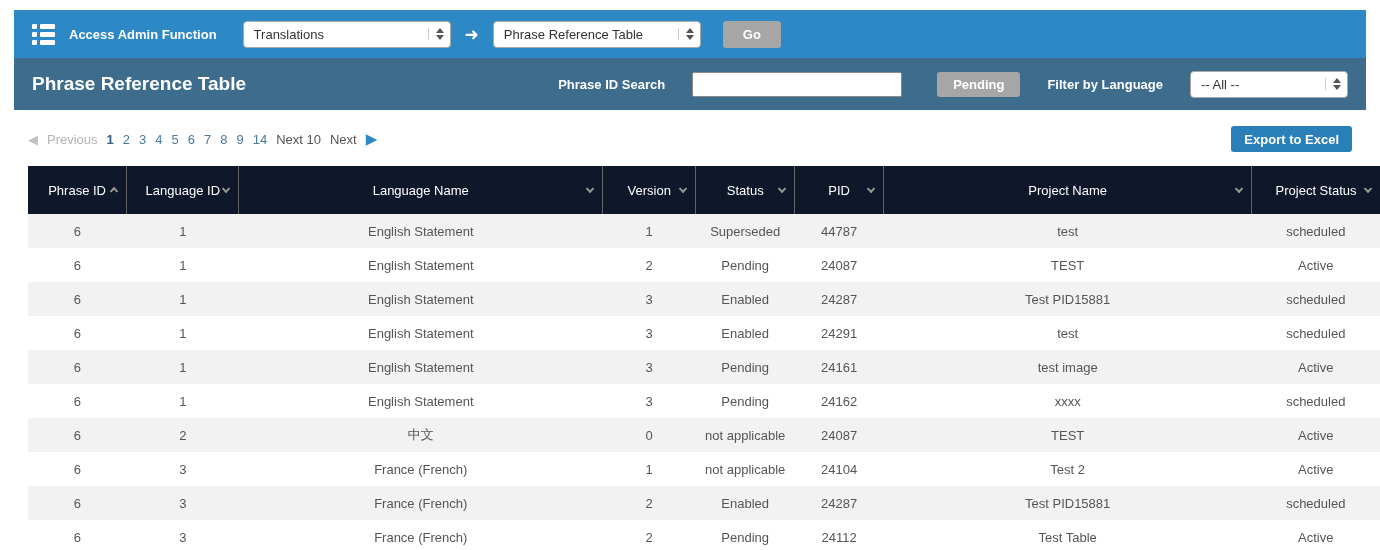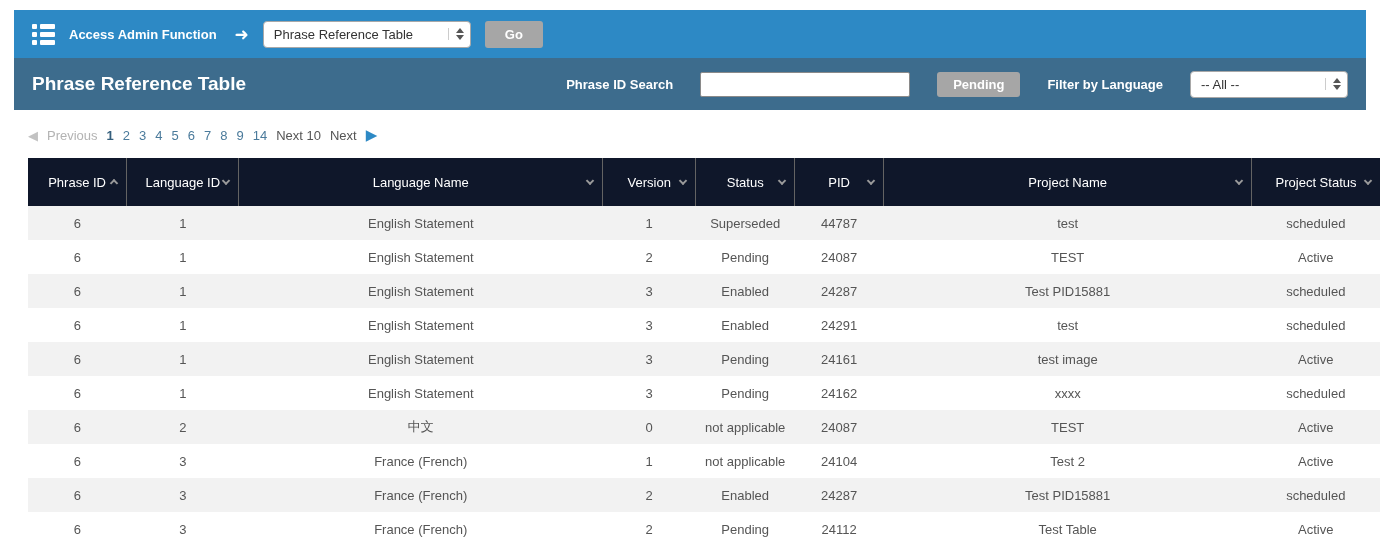--- a/index.html
+++ b/index.html
@@ -7,36 +7,36 @@
     font-family:"Liberation Sans","DejaVu Sans",sans-serif; }
   .page { padding:10px 14px 0 14px; }
 
   
   .topbar { background:#2d89c5; height:48px; display:flex; align-items:center;
     padding:0 18px; gap:14px; }
   .menu-icon { display:flex; flex-direction:column; gap:3px; cursor:pointer; }
   .menu-icon .m-row { display:flex; gap:3px; align-items:center; }
   .menu-icon .m-dot { width:5px; height:5px; background:#fff; border-radius:1px; }
   .menu-icon .m-bar { width:15px; height:5px; background:#fff; border-radius:1px; }
-  .topbar-label { color:#fff; font-weight:bold; font-size:13px; margin-right:4px; }
+  .topbar-label { color:#fff; font-weight:bold; font-size:13px; margin-right:12px; }
   .fake-select { display:flex; align-items:center; background:#fff;
     border:1px solid #a8a8a8; border-radius:4px; height:27px; padding:0 6px 0 10px;
     font-size:13px; color:#333; cursor:pointer; }
   .fake-select .sel-text { flex:1; white-space:nowrap; overflow:hidden; }
   .stepper { display:flex; flex-direction:column; gap:2px; margin-left:10px;
     padding-left:7px; border-left:1px solid #ccc; }
   .tri-up { width:0; height:0; border-left:4px solid transparent;
     border-right:4px solid transparent; border-bottom:5px solid #555; }
   .tri-down { width:0; height:0; border-left:4px solid transparent;
     border-right:4px solid transparent; border-top:5px solid #555; }
   .sel-translations { width:208px; }
   .sel-admin-page { width:208px; }
   .arrow-glyph { color:#fff; font-size:17px; line-height:1; }
   .btn-gray { background:#a6a6a6; color:#fff; font-size:13px; font-weight:bold;
-    border:none; border-radius:3px; height:27px; padding:0 20px; cursor:pointer; }
+    border:none; border-radius:3px; height:27px; padding:0 20px; cursor:pointer;margin-left:8px; }
 
   
   .header-bar { background:#3d6c8d; height:52px; display:flex; align-items:center;
     padding:0 18px; }
   .page-title { color:#fff; font-size:19px; font-weight:bold; }
   .header-right { margin-left:auto; display:flex; align-items:center; gap:27px; }
   .hdr-label { color:#fff; font-size:13px; font-weight:bold; white-space:nowrap; }
   .search-input { width:210px; height:25px; border:1px solid #8a8a8a;
     border-radius:2px; font-size:13px; padding:0 6px; background:#fff; color:#333; }
   .sel-language { width:158px; height:27px; }
@@ -84,20 +84,27 @@
       <div class="m-row">
           <span class="m-dot"></span>
           <span class="m-bar"></span>
         </div>
       <div class="m-row">
           <span class="m-dot"></span>
           <span class="m-bar"></span>
         </div>
     </div>
     <span class="topbar-label">Access Admin Function</span>
+    <div class="fake-select sel-translations">
+      <span class="sel-text">Translations</span>
+      <span class="stepper">
+        <span class="tri-up"></span>
+          <span class="tri-down"></span>
+      </span>
+    </div>
     <span class="arrow-glyph">➜</span>
     <div class="fake-select sel-admin-page">
       <span class="sel-text">Phrase Reference Table</span>
       <span class="stepper">
         <span class="tri-up"></span>
           <span class="tri-down"></span>
       </span>
     </div>
     <button class="btn-gray">Go</button>
   </div>
@@ -130,20 +137,21 @@
         <a class="page-link">5</a>
         <a class="page-link">6</a>
         <a class="page-link">7</a>
         <a class="page-link">8</a>
         <a class="page-link">9</a>
         <a class="page-link">14</a>
       </span>
     <span class="pager-next10">Next 10</span>
     <span class="pager-next">Next</span>
     <span class="pager-arrow-right">▶</span>
+    <button class="export-btn">Export to Excel</button>
   </div>
 
   <table class="data">
     <colgroup>
         <col style="width: 7.3%;">
         <col style="width: 8.3%;">
         <col style="width: 26.9%;">
         <col style="width: 6.9%;">
         <col style="width: 7.3%;">
         <col style="width: 6.6%;">

